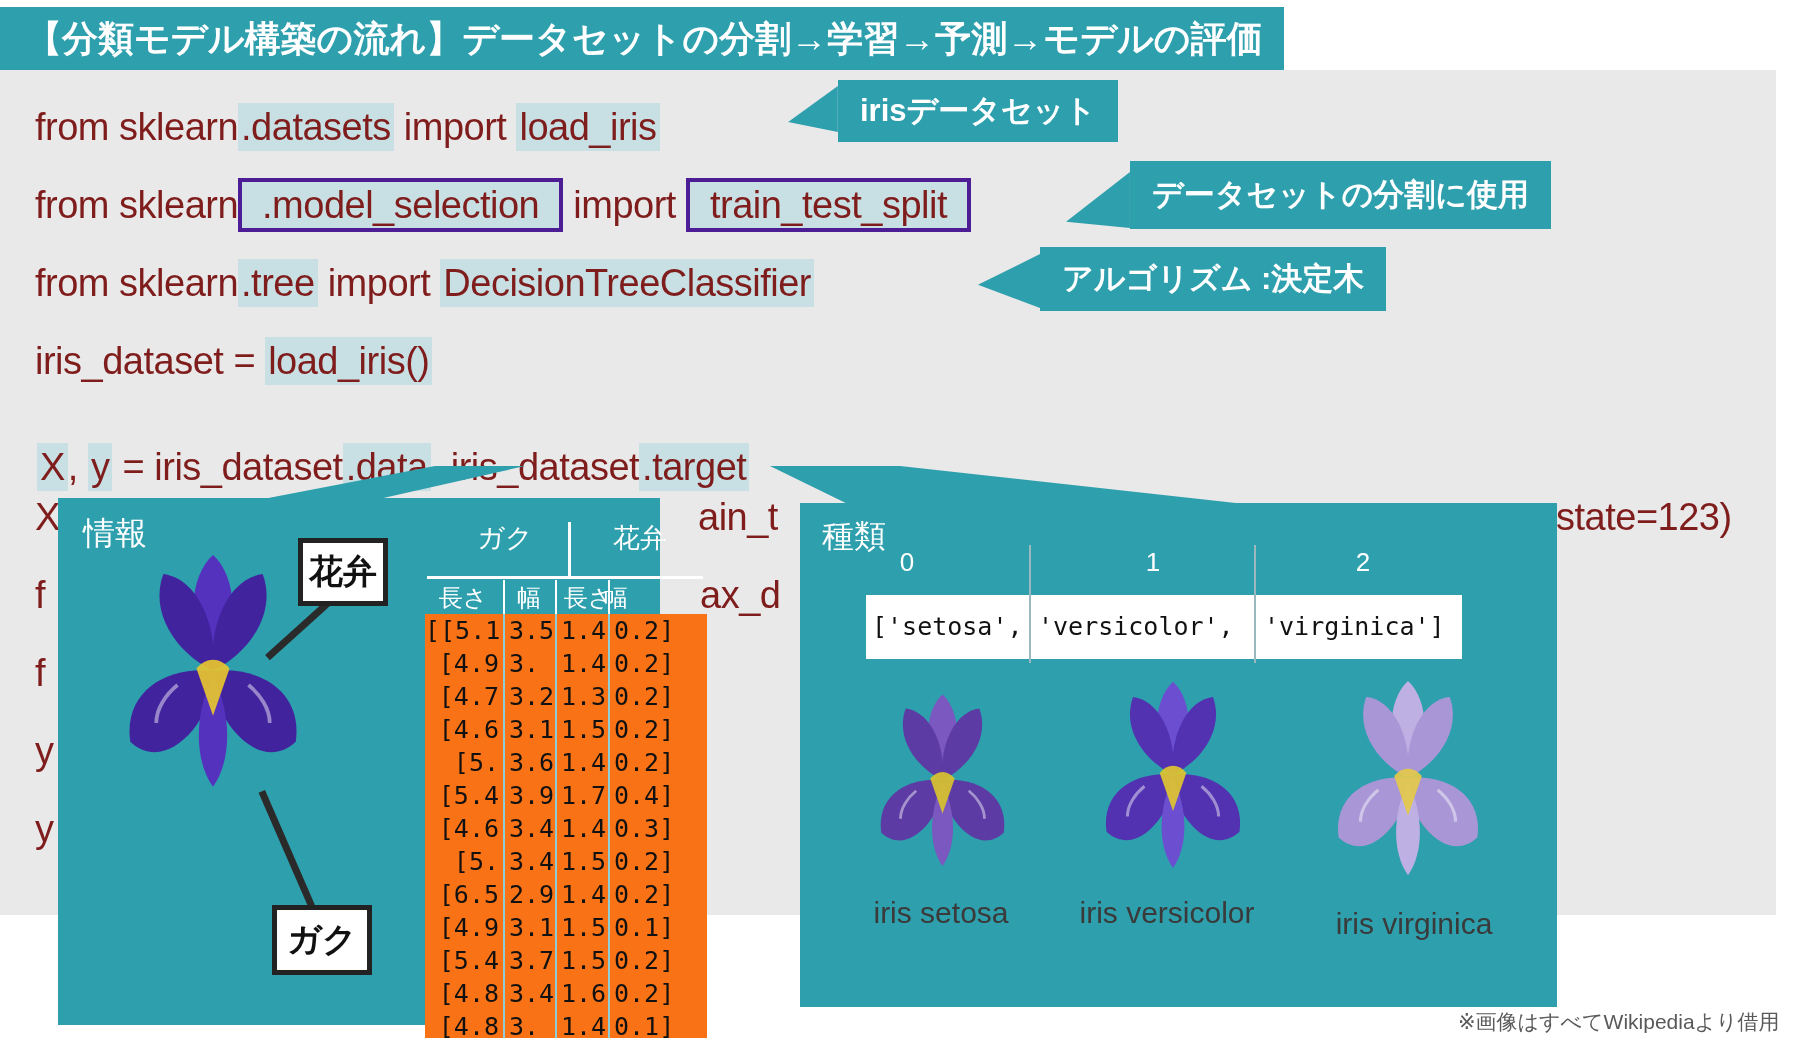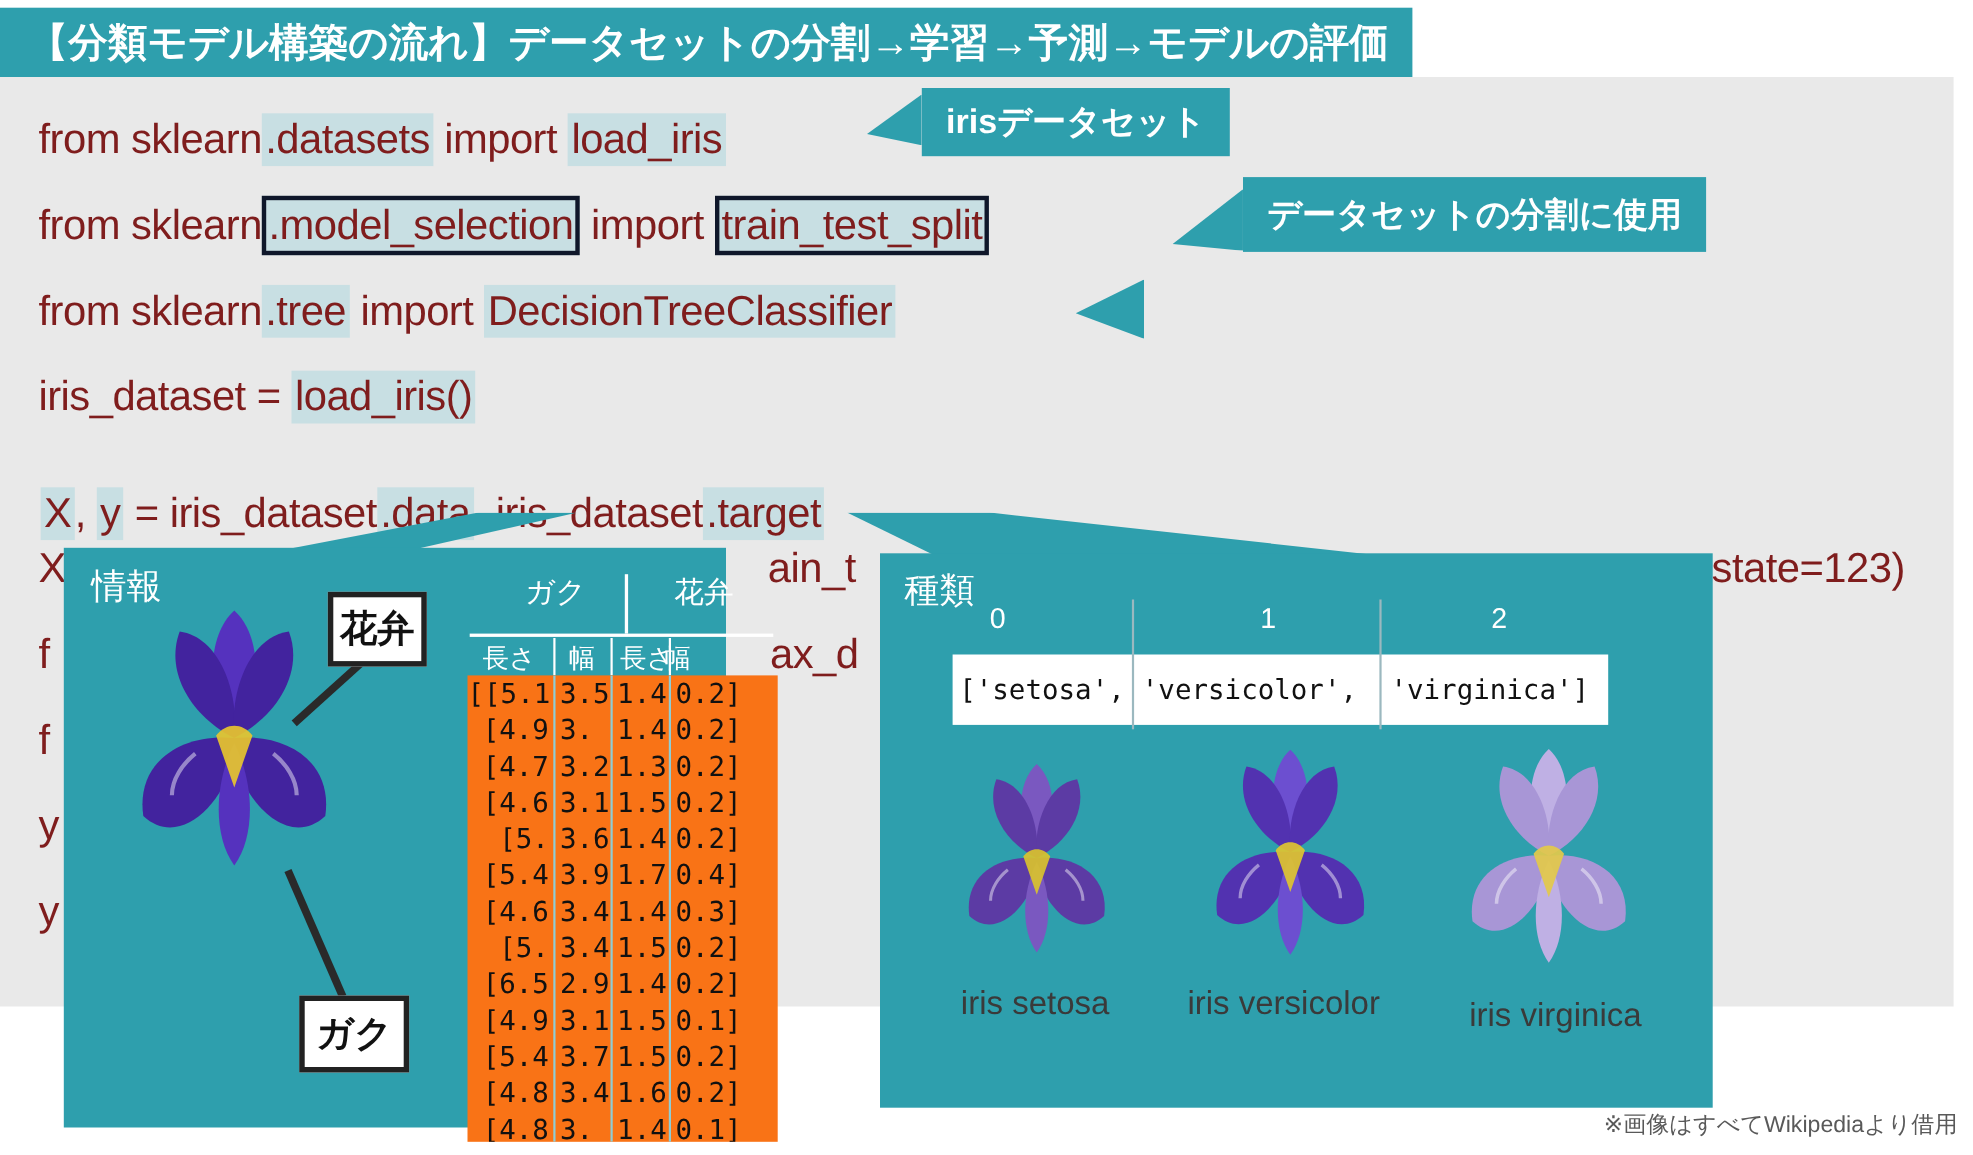--- a/index.html
+++ b/index.html
@@ -9,21 +9,21 @@
   
   .banner{left:0;top:7px;width:1284px;height:63px;background:#2E9FAD;color:#fff;
           font-size:36px;font-weight:bold;line-height:63px;padding-left:26px;box-sizing:border-box;
           letter-spacing:0px;white-space:nowrap;}
   
   .graybg{left:0;top:70px;width:1776px;height:845px;background:#E9E9E9;}
   
   .codeline{height:46px;line-height:46px;font-size:38px;color:#7f1d1d;letter-spacing:-0.5px;
             white-space:nowrap;}
   .hl{background:#C8DFE3;padding:3px 3px;}
-  .hlb{background:#C8DFE3;padding:2px 2px;border:4px solid #0f172a;text-align:center;}
+  .hlb{background:#C8DFE3;padding:2px 20px;border:4px solid #4c1d95;text-align:center;}
   
   .callout{background:#2E9FAD;color:#fff;font-weight:bold;font-size:31px;white-space:nowrap;
            display:flex;align-items:center;padding:0 22px;}
   .tri{background:#2E9FAD;}
   
   .panel{background:#2E9FAD;}
   .panel-title{color:#fff;font-size:32px;white-space:nowrap;}
   .tagbox{background:#fff;border:5px solid #222;color:#111;font-size:34px;font-weight:bold;
           display:flex;align-items:center;justify-content:center;box-sizing:border-box;}
   .connector{background:#2a2a2a;transform-origin:0 0;}
@@ -98,20 +98,23 @@
   <div class="abs callout" style="left:838px;top:80px;height:62px;">
       <span>irisデータセット</span>
     </div>
 
   <div class="abs tri" style="left:1064px;top:172px;width:68px;height:56px;clip-path:polygon(97% 0,97% 100%,3% 89%);"></div>
   <div class="abs callout" style="left:1130px;top:161px;height:68px;">
       <span>データセットの分割に使用</span>
     </div>
 
   <div class="abs tri" style="left:976px;top:254px;width:66px;height:54px;clip-path:polygon(97% 0,97% 100%,3% 57%);"></div>
+  <div class="abs callout" style="left:1040px;top:247px;height:64px;">
+      <span>アルゴリズム :決定木</span>
+    </div>
 
   <div class="abs tri" style="left:205px;top:466px;width:320px;height:44px;clip-path:polygon(230px 0,320px 0,125px 100%,0 100%);"></div>
   <div class="abs tri" style="left:770px;top:466px;width:530px;height:44px;clip-path:polygon(0 0,130px 0,530px 100%,90px 100%);"></div>
 
   <div class="abs panel" style="left:58px;top:498px;width:602px;height:527px;">
 
     <div class="abs panel-title" style="left:25px;top:14px;">情報</div>
 
     <svg class="abs" style="left:10px;top:50px;--p1:#5532BE;--p2:#42239E;--blaze:#E7C42F;" width="290" height="260" viewBox="0 0 100 110">
       <use href="#iris-flower"></use>

